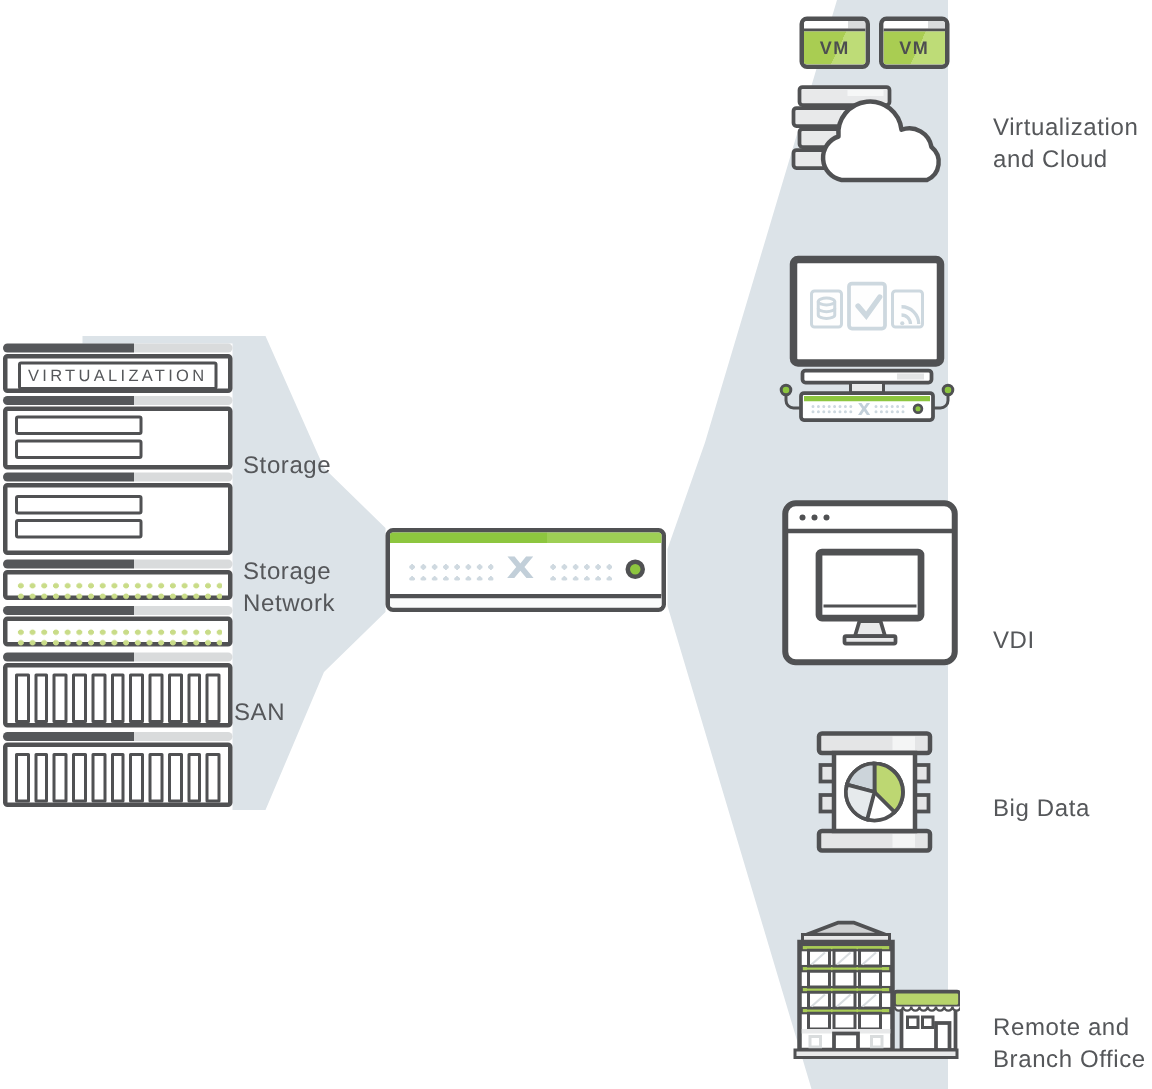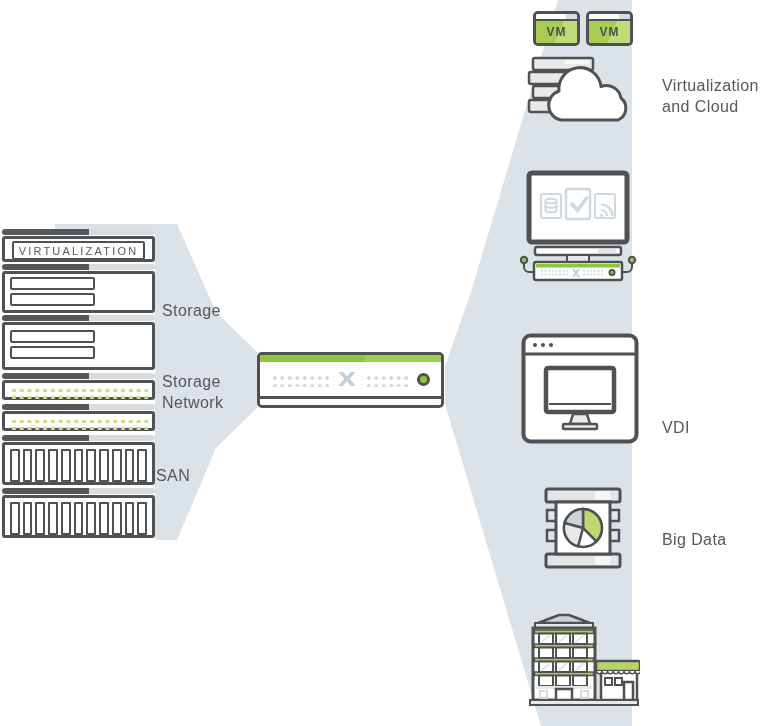--- a/index.html
+++ b/index.html
@@ -311,14 +311,16 @@
       <rect x="79" y="64" width="36" height="29" fill="#fff" stroke="#505153" stroke-width="2.5"></rect>
       <rect x="74" y="54" width="44" height="10" rx="2" fill="#b7d46b" stroke="#505153" stroke-width="2.5"></rect>
       <path d="M74.5,64 a2.75,2.75 0 0 0 5.5,0 a2.75,2.75 0 0 0 5.5,0 a2.75,2.75 0 0 0 5.5,0 a2.75,2.75 0 0 0 5.5,0 a2.75,2.75 0 0 0 5.5,0 a2.75,2.75 0 0 0 5.5,0 a2.75,2.75 0 0 0 5.5,0 a2.75,2.75 0 0 0 5.5,0" fill="#fff" stroke="#505153" stroke-width="1.6"></path>
       <rect x="83" y="71" width="7" height="7" fill="#fff" stroke="#505153" stroke-width="2"></rect>
       <rect x="93" y="71" width="7" height="7" fill="#fff" stroke="#505153" stroke-width="2"></rect>
       <rect x="102" y="75" width="9" height="18" fill="#fff" stroke="#505153" stroke-width="2.5"></rect>
     </g>
     <rect x="8" y="93" width="108" height="5" fill="#e8e9ea" stroke="#505153" stroke-width="2"></rect>
   </svg>
 
+  <div class="abs label" style="left:662px;top:676px">Remote and
+Branch Office</div>
 
 </div>
 
 </body></html>

